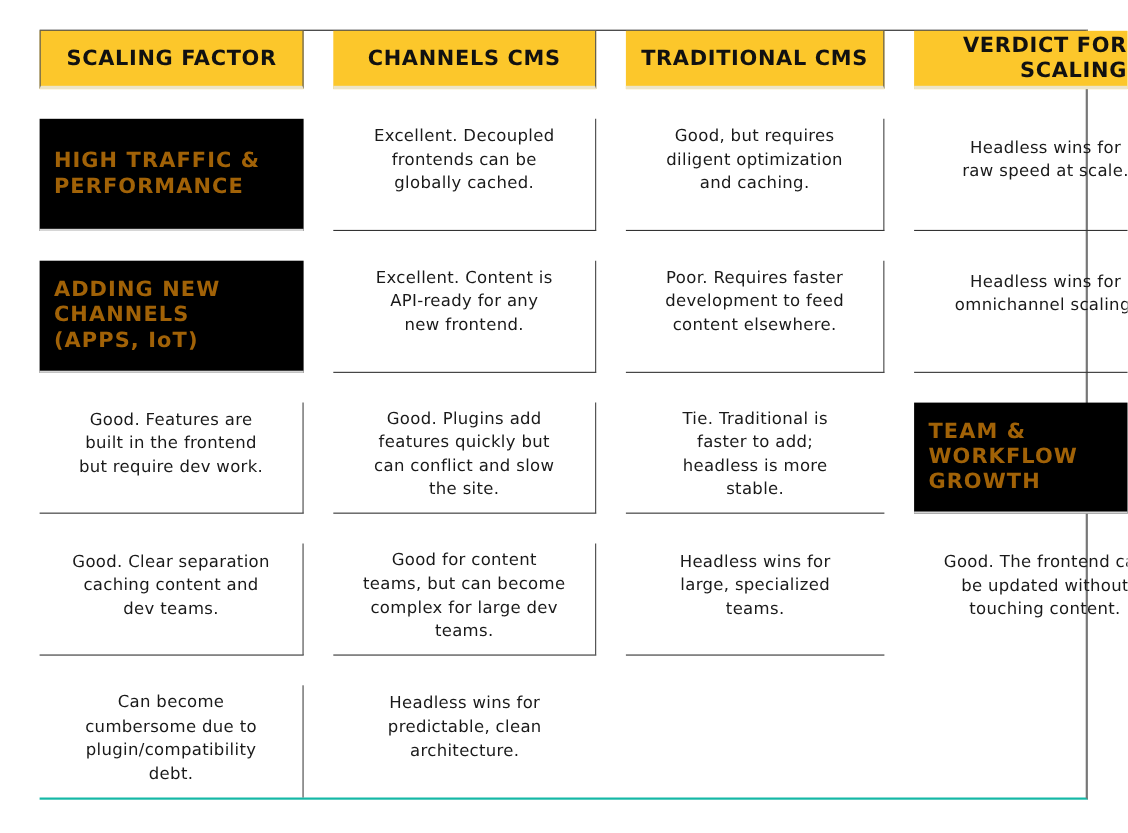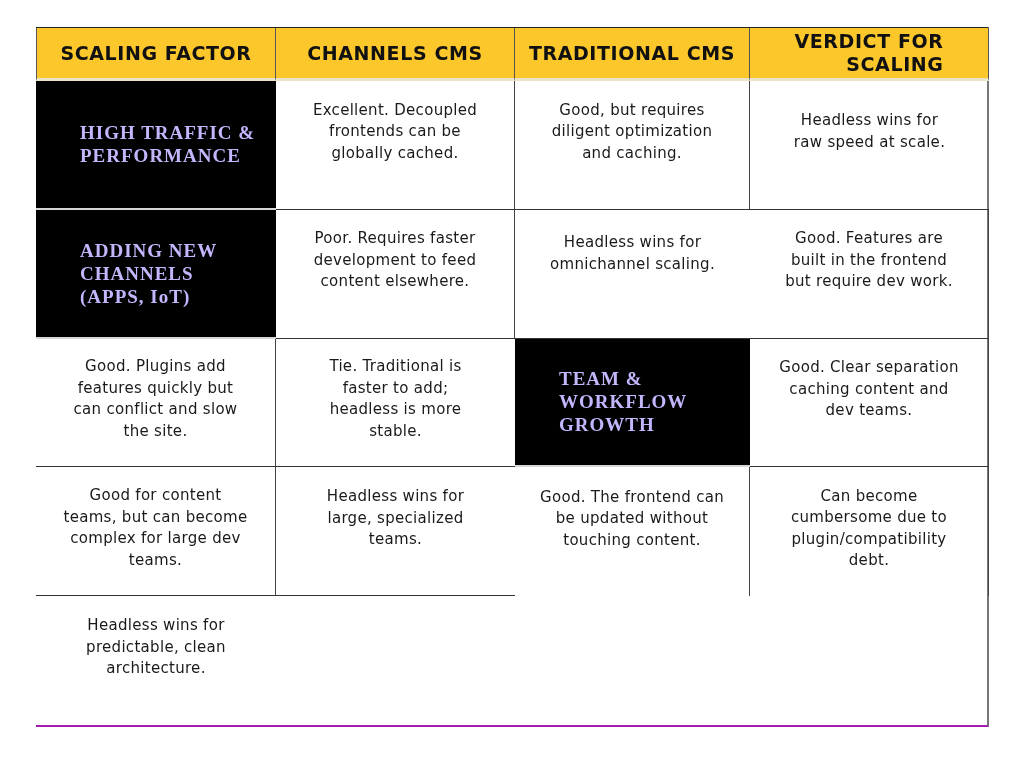--- a/index.html
+++ b/index.html
@@ -4,43 +4,43 @@
 <style>
   html, body { margin: 0; padding: 0; background: #ffffff; }
   body { width: 1025px; height: 757px; position: relative; overflow: hidden; font-family: "DejaVu Sans", sans-serif; }
   .table {
     position: absolute; left: 36px; top: 27px; width: 953px; height: 700px;
     display: grid;
     grid-template-columns: 240px 239px 235px 239px;
     grid-template-rows: 53px repeat(5, 1fr);
     border-top: 1.5px solid #222;
     border-right: 2px solid #777;
-    border-bottom: 2px solid #a21caf;
+    border-bottom: 2px solid #14b8a6;
     box-sizing: border-box;
+    gap: 27px;
   }
   .hcell {
     background: #fcc72b;
     display: flex; align-items: center; justify-content: center; text-align: center;
     font-weight: bold; color: #111; font-size: 19px; letter-spacing: 0.6px;
     line-height: 23px;
     border-right: 1.5px solid #555;
     border-bottom: 3px solid #ece4c8;
     box-sizing: border-box;
     padding: 0 6px;
   }
   .hcell:first-child { border-left: 1.5px solid #555; }
   .hcell:last-child { border-right: none; }
   .factor {
-    background: #000; color: #c4b5fd;
+    background: #000; color: #a16207;
     display: flex; align-items: center; justify-content: flex-start;
     font-weight: bold; font-size: 19px; letter-spacing: 1px; line-height: 23px;
-    padding-left: 44px; box-sizing: border-box;
+    padding-left: 13px; box-sizing: border-box;
     border-bottom: 2px solid #d6d6d6;
     white-space: pre-line;
-    font-family: Liberation Serif, serif;
   }
   .factor.last { border-bottom: none; }
   .cell {
     display: flex; align-items: center; justify-content: center; text-align: center;
     font-size: 15px; line-height: 21.5px; color: #1a1a1a; letter-spacing: 0.3px;
     border-right: 1.5px solid #444; border-bottom: 1.5px solid #333;
     box-sizing: border-box; padding: 0 14px;
     white-space: pre-line;
   }
   .cell.col3 { border-right: none; }
@@ -71,20 +71,23 @@
 globally cached.</span></div>
   <div class="cell"><span class="txt">Good, but requires
 diligent optimization
 and caching.</span></div>
   <div class="cell col3"><span class="txt">Headless wins for
 raw speed at scale.</span></div>
 
   <div class="factor"><span>ADDING NEW
 CHANNELS
 (APPS, IoT)</span></div>
+  <div class="cell"><span class="txt">Excellent. Content is
+API-ready for any
+new frontend.</span></div>
   <div class="cell"><span class="txt">Poor. Requires faster
 development to feed
 content elsewhere.</span></div>
   <div class="cell col3"><span class="txt" style="margin-top:-40px">Headless wins for
 omnichannel scaling.</span></div>
 
   <div class="cell"><span class="txt">Good. Features are
 built in the frontend
 but require dev work.</span></div>
   <div class="cell tall"><span class="txt">Good. Plugins add

